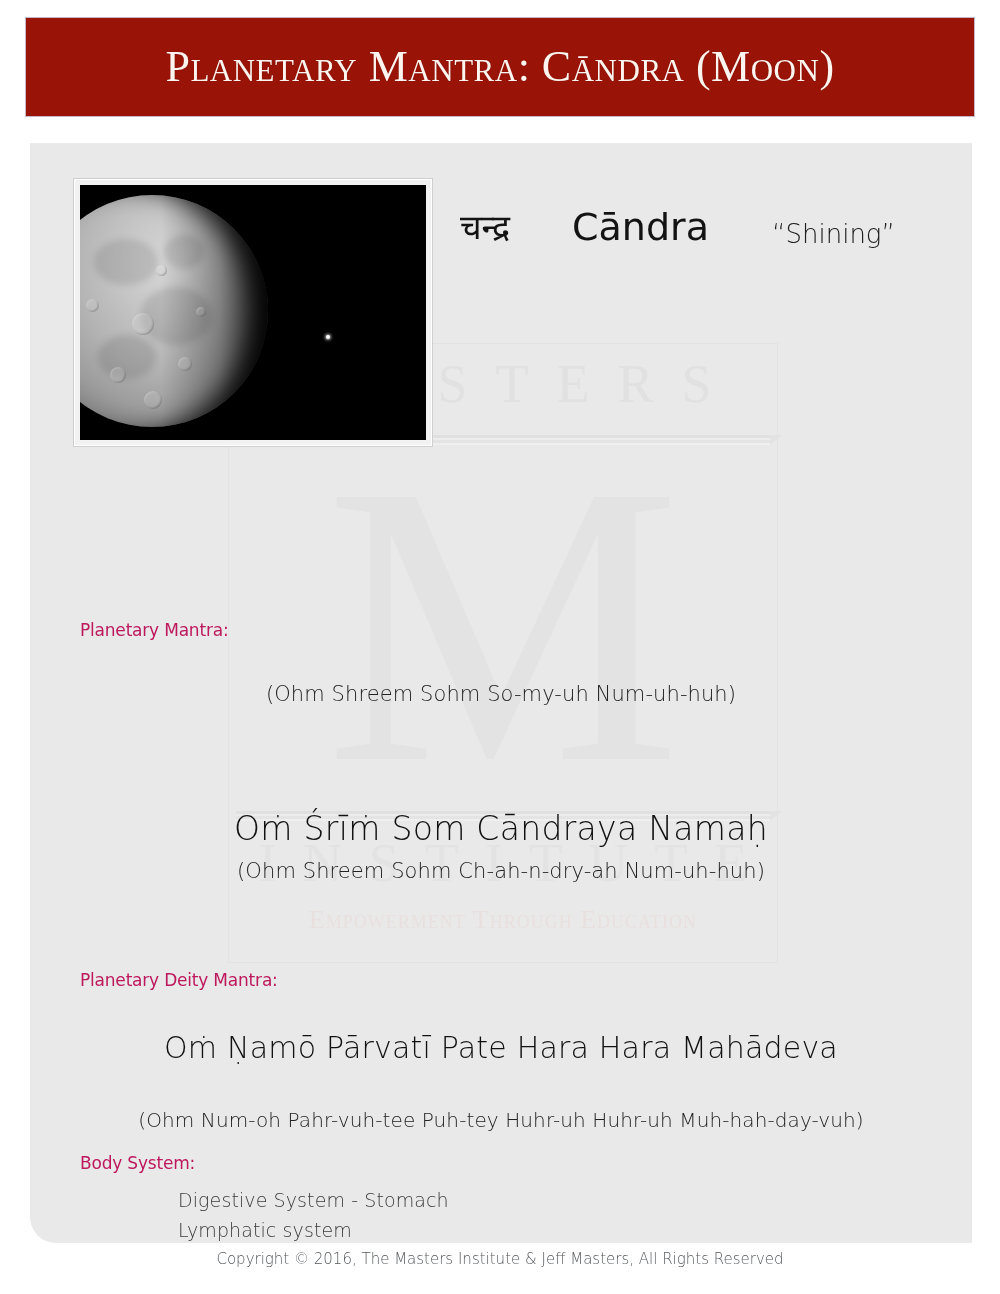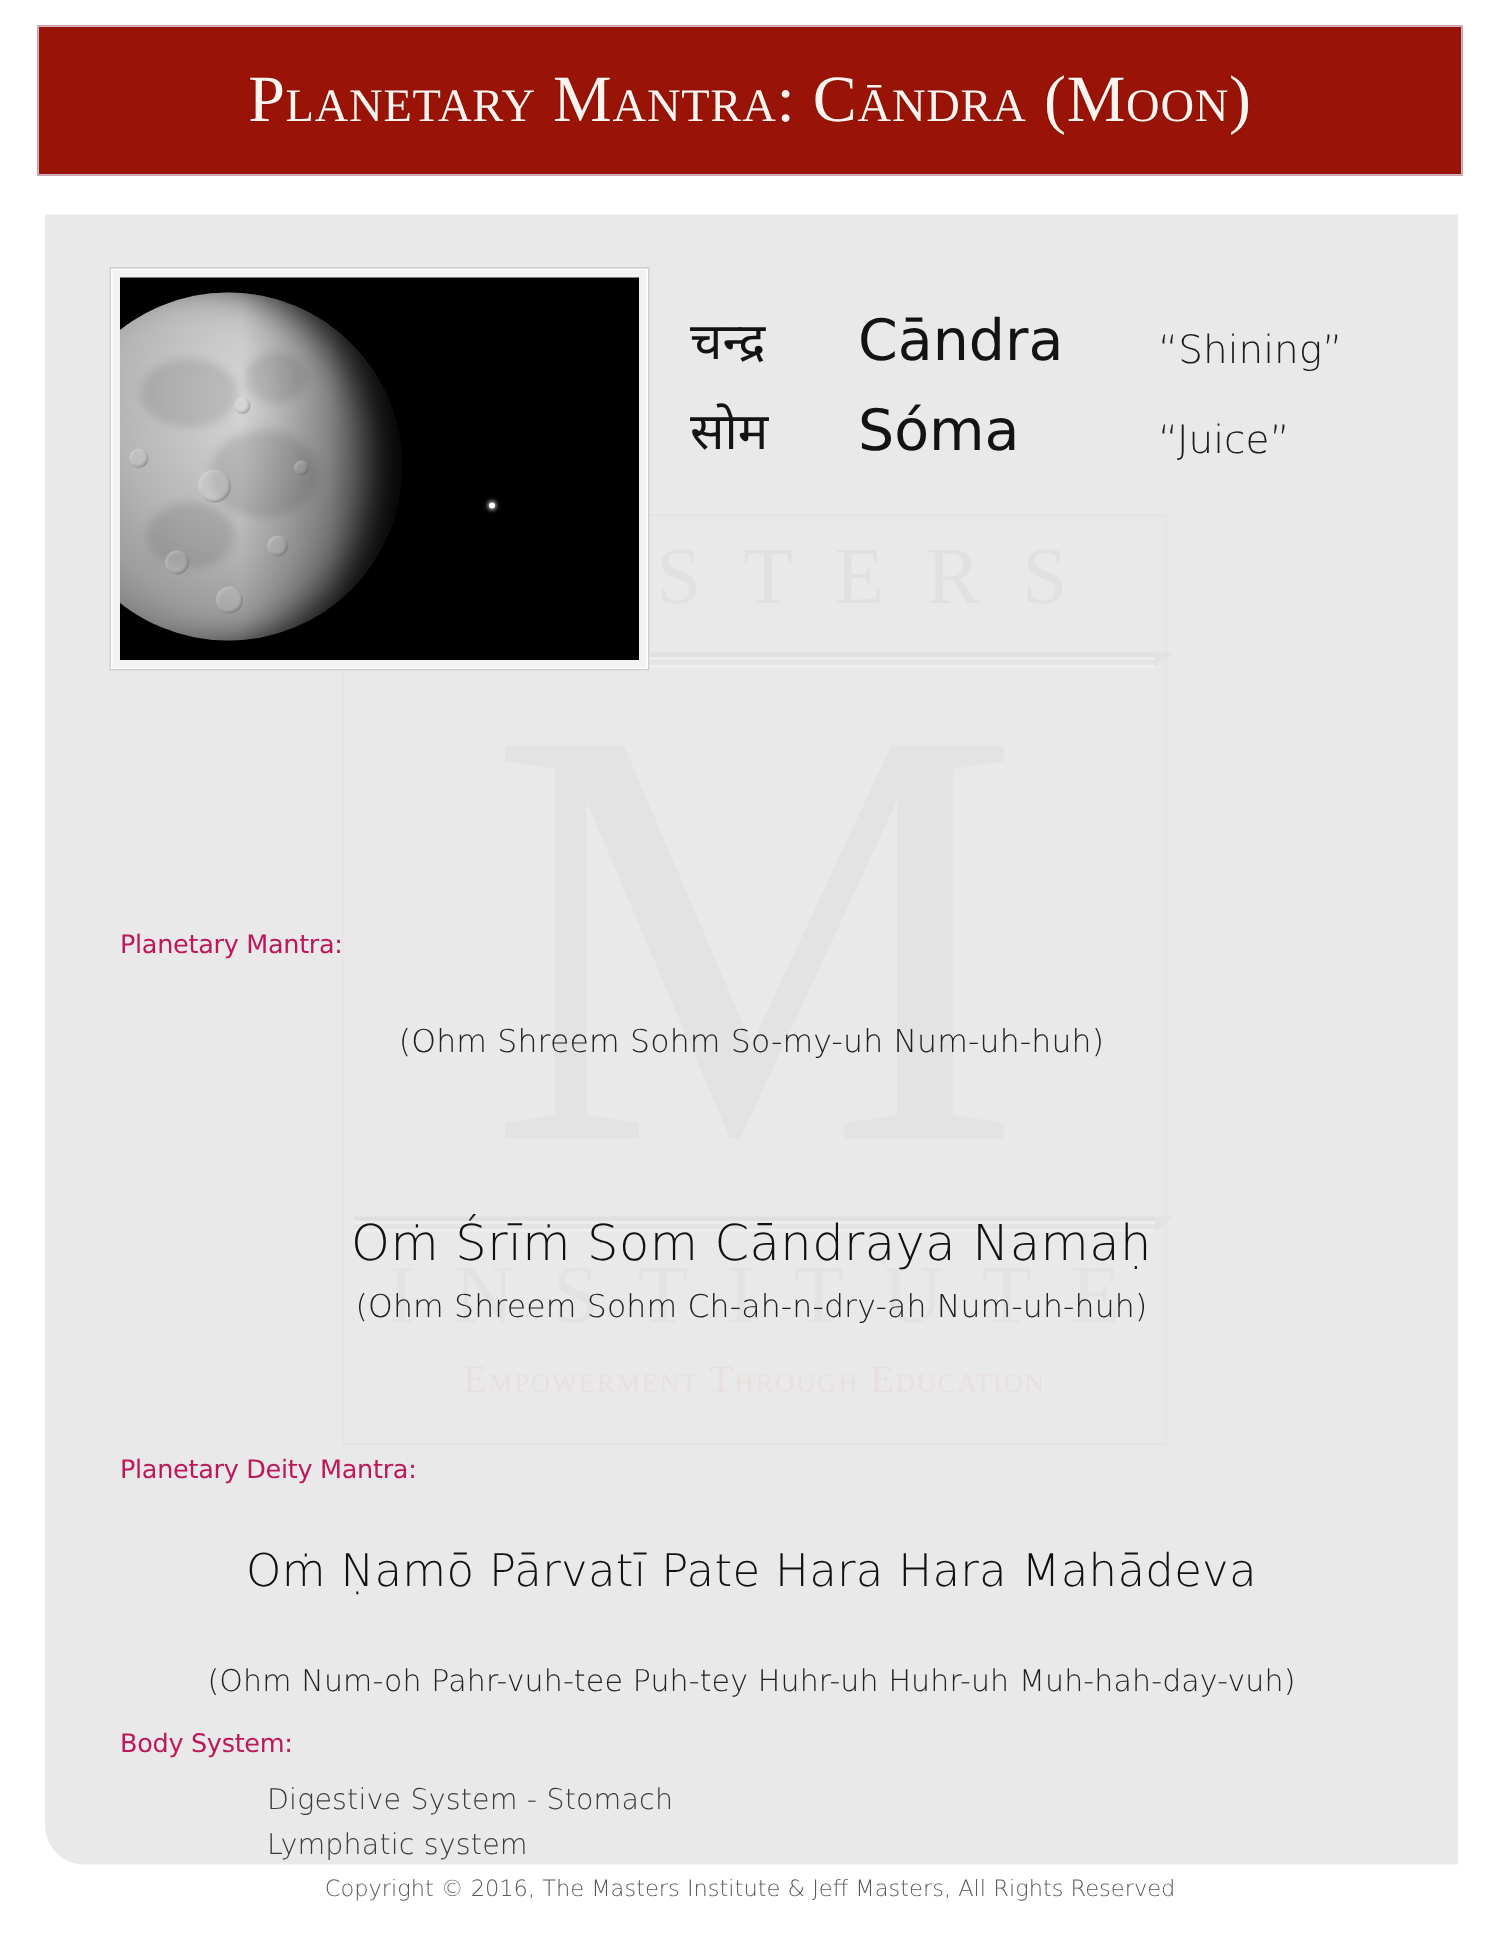--- a/index.html
+++ b/index.html
@@ -365,25 +365,20 @@
         <div class="star-dot"></div>
       </div>
     </div>
 
     <div class="names">
       <div class="name-row">
         <span class="name-dev">चन्द्र</span>
         <span class="name-rom">Cāndra</span>
         <span class="name-mean">“Shining”</span>
       </div>
-      <div class="name-row">
-        <span class="name-dev">सोम</span>
-        <span class="name-rom">Sóma</span>
-        <span class="name-mean">“Juice”</span>
-      </div>
     </div>
 
     <div class="sec-label" id="lbl-mantra">Planetary Mantra:</div>
 
     <div class="mantra-block" id="mantra-1">
       <div class="mantra-pron">(Ohm Shreem Sohm So-my-uh Num-uh-huh)</div>
     </div>
 
     <div class="mantra-block" id="mantra-2">
       <div class="mantra-main">Oṁ Śrīṁ Som Cāndraya Namaḥ</div>

